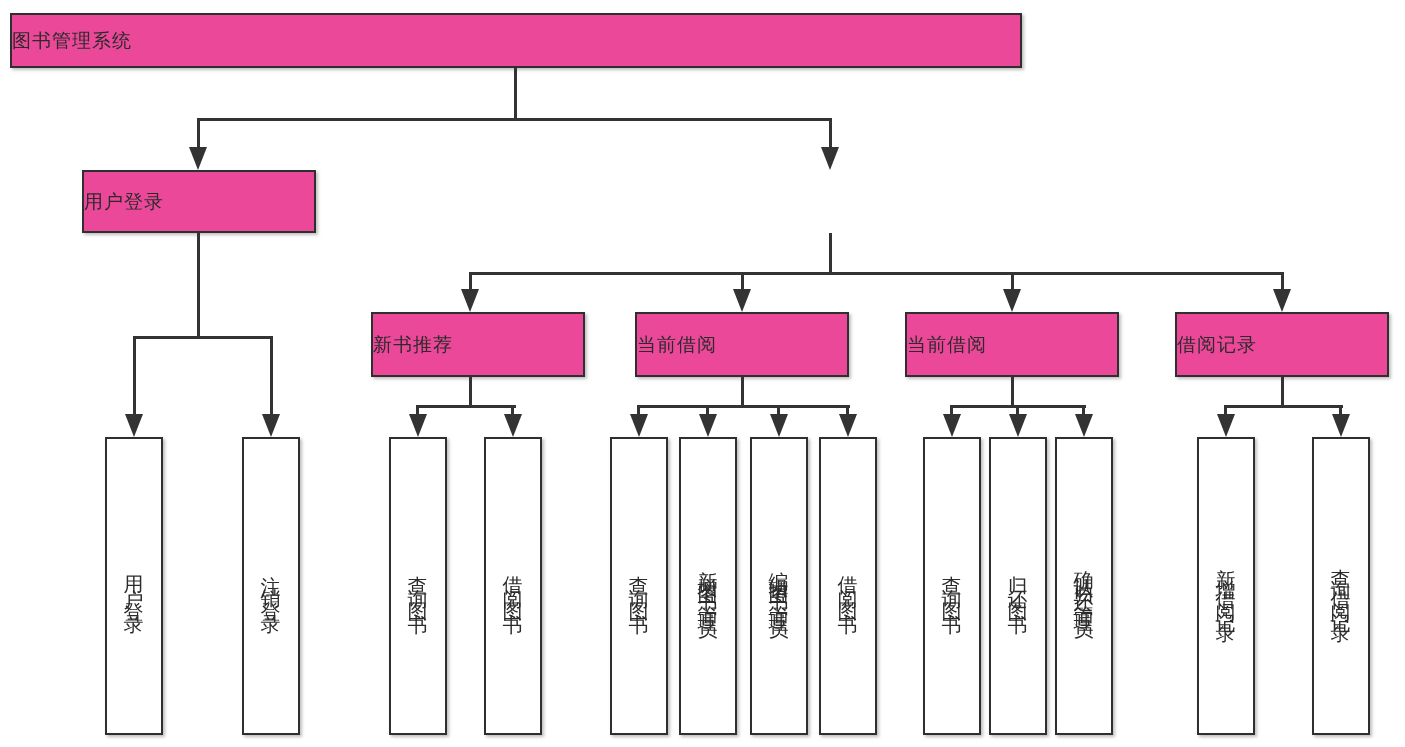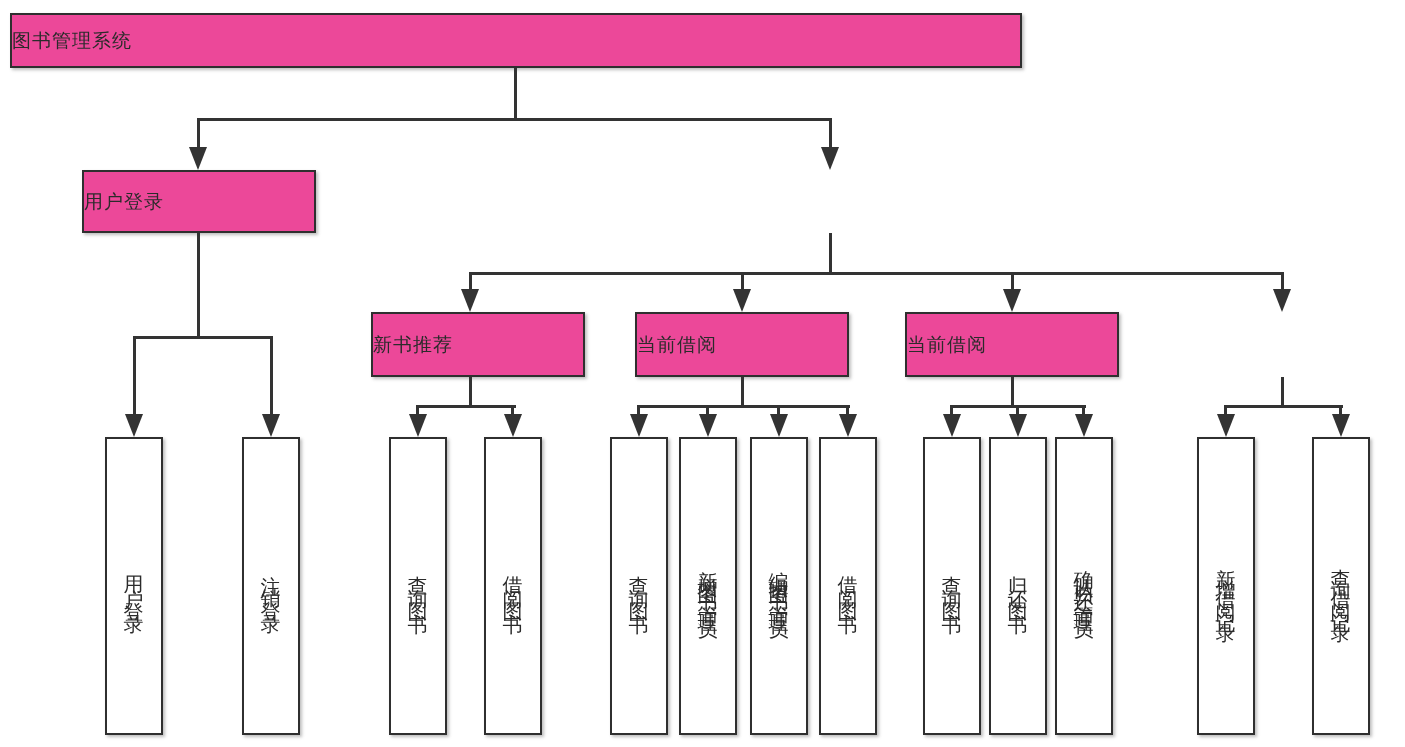--- a/index.html
+++ b/index.html
@@ -96,20 +96,23 @@
 
   <div class="node" style="left:363px;top:312px;width:214px;height:65px;margin-left:8px;">
     <span class="h-label">新书推荐</span>
   </div>
   <div class="node" style="left:635px;top:312px;width:214px;height:65px;">
     <span class="h-label">当前借阅</span>
   </div>
   <div class="node" style="left:905px;top:312px;width:214px;height:65px;">
     <span class="h-label">当前借阅</span>
   </div>
+  <div class="node" style="left:1175px;top:312px;width:214px;height:65px;">
+    <span class="h-label">借阅记录</span>
+  </div>
 
   <div class="vline" style="left:469px;top:377px;height:30px;"></div>
   <div class="hline" style="left:417px;top:405px;width:99px;"></div>
   <div class="vline" style="left:416px;top:405px;height:11px;"></div>
   <div class="arrow" style="left:409px;top:414px;"></div>
   <div class="vline" style="left:511px;top:405px;height:11px;"></div>
   <div class="arrow" style="left:504px;top:414px;"></div>
 
   <div class="vline" style="left:741px;top:377px;height:30px;"></div>
   <div class="hline" style="left:637px;top:405px;width:213px;"></div>

